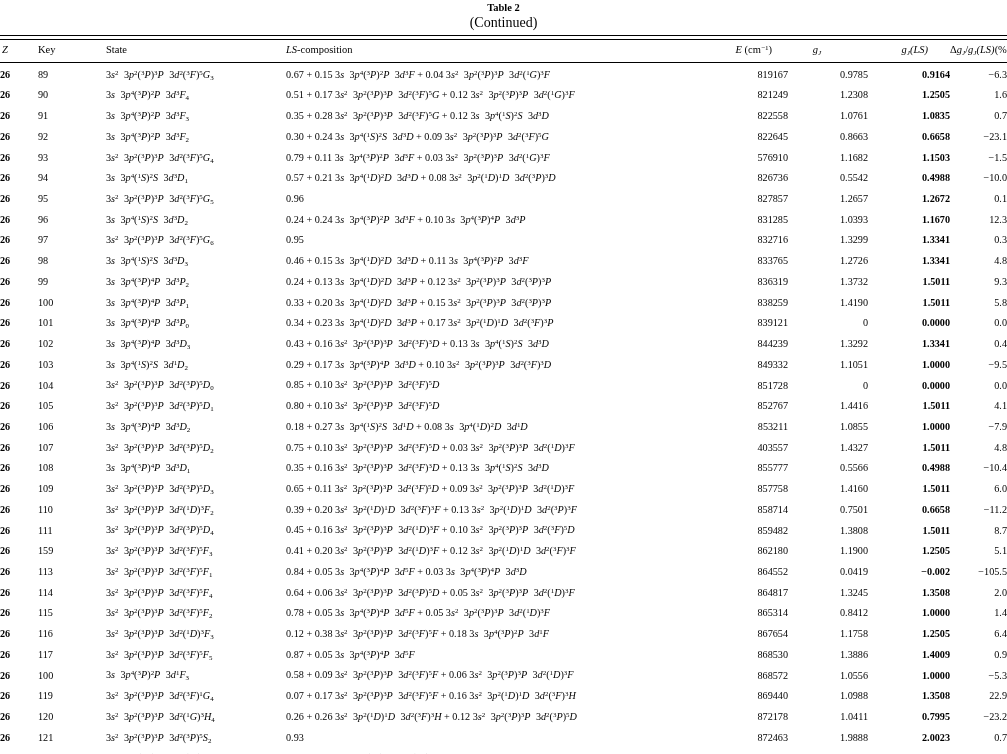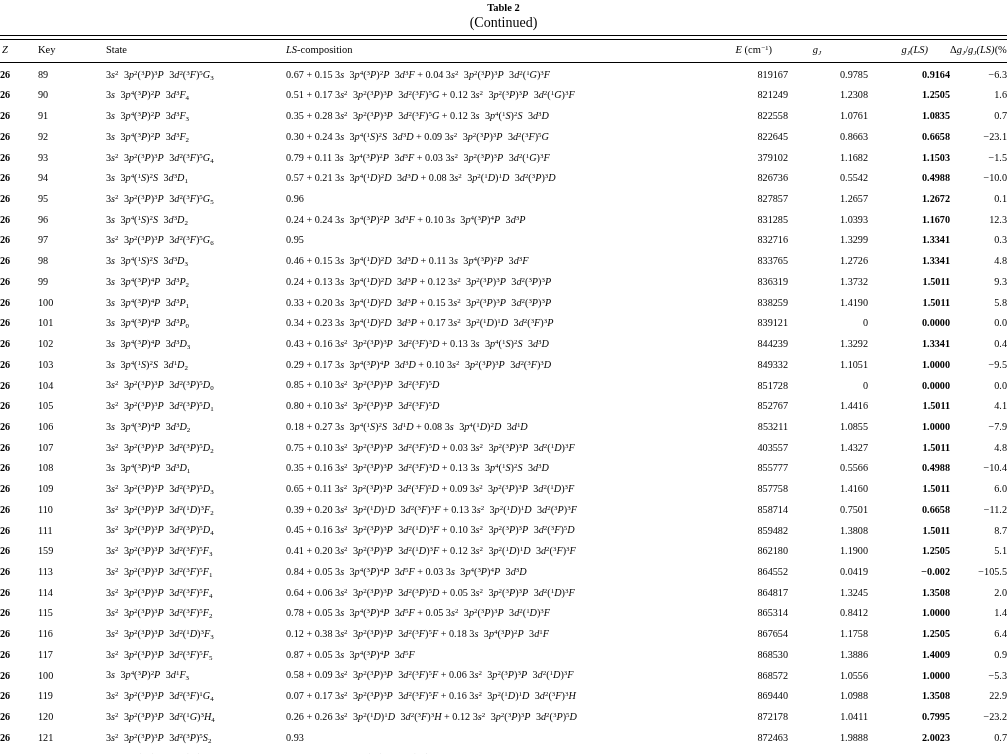--- a/index.html
+++ b/index.html
@@ -185,21 +185,21 @@
           <td class="c-e">822645</td>
           <td class="c-gj">0.8663</td>
           <td class="c-gjls">0.6658</td>
           <td class="c-dg">−23.1</td>
         </tr>
         <tr class="data-row">
           <td class="c-z">26</td>
           <td class="c-key">93</td>
           <td class="c-state">3<i>s</i><sup>2</sup><span class="sp"></span> 3<i>p</i><sup>2</sup>(<sup>3</sup><i>P</i>)<sup>3</sup><i>P</i><span class="sp"></span> 3<i>d</i><sup>2</sup>(<sup>3</sup><i>F</i>)<sup>5</sup><i>G</i><sub>4</sub></td>
           <td class="c-ls">0.79 + 0.11 3<i>s</i><span class="sp"></span> 3<i>p</i><sup>4</sup>(<sup>3</sup><i>P</i>)<sup>2</sup><i>P</i><span class="sp"></span> 3<i>d</i><sup>3</sup><i>F</i> + 0.03 3<i>s</i><sup>2</sup><span class="sp"></span> 3<i>p</i><sup>2</sup>(<sup>3</sup><i>P</i>)<sup>3</sup><i>P</i><span class="sp"></span> 3<i>d</i><sup>2</sup>(<sup>1</sup><i>G</i>)<sup>3</sup><i>F</i></td>
-          <td class="c-e">379102</td>
+          <td class="c-e">576910</td>
           <td class="c-gj">1.1682</td>
           <td class="c-gjls">1.1503</td>
           <td class="c-dg">−1.5</td>
         </tr>
         <tr class="data-row">
           <td class="c-z">26</td>
           <td class="c-key">94</td>
           <td class="c-state">3<i>s</i><span class="sp"></span> 3<i>p</i><sup>4</sup>(<sup>1</sup><i>S</i>)<sup>2</sup><i>S</i><span class="sp"></span> 3<i>d</i><sup>3</sup><i>D</i><sub>1</sub></td>
           <td class="c-ls">0.57 + 0.21 3<i>s</i><span class="sp"></span> 3<i>p</i><sup>4</sup>(<sup>1</sup><i>D</i>)<sup>2</sup><i>D</i><span class="sp"></span> 3<i>d</i><sup>3</sup><i>D</i> + 0.08 3<i>s</i><sup>2</sup><span class="sp"></span> 3<i>p</i><sup>2</sup>(<sup>1</sup><i>D</i>)<sup>1</sup><i>D</i><span class="sp"></span> 3<i>d</i><sup>2</sup>(<sup>3</sup><i>P</i>)<sup>3</sup><i>D</i></td>
           <td class="c-e">826736</td>

